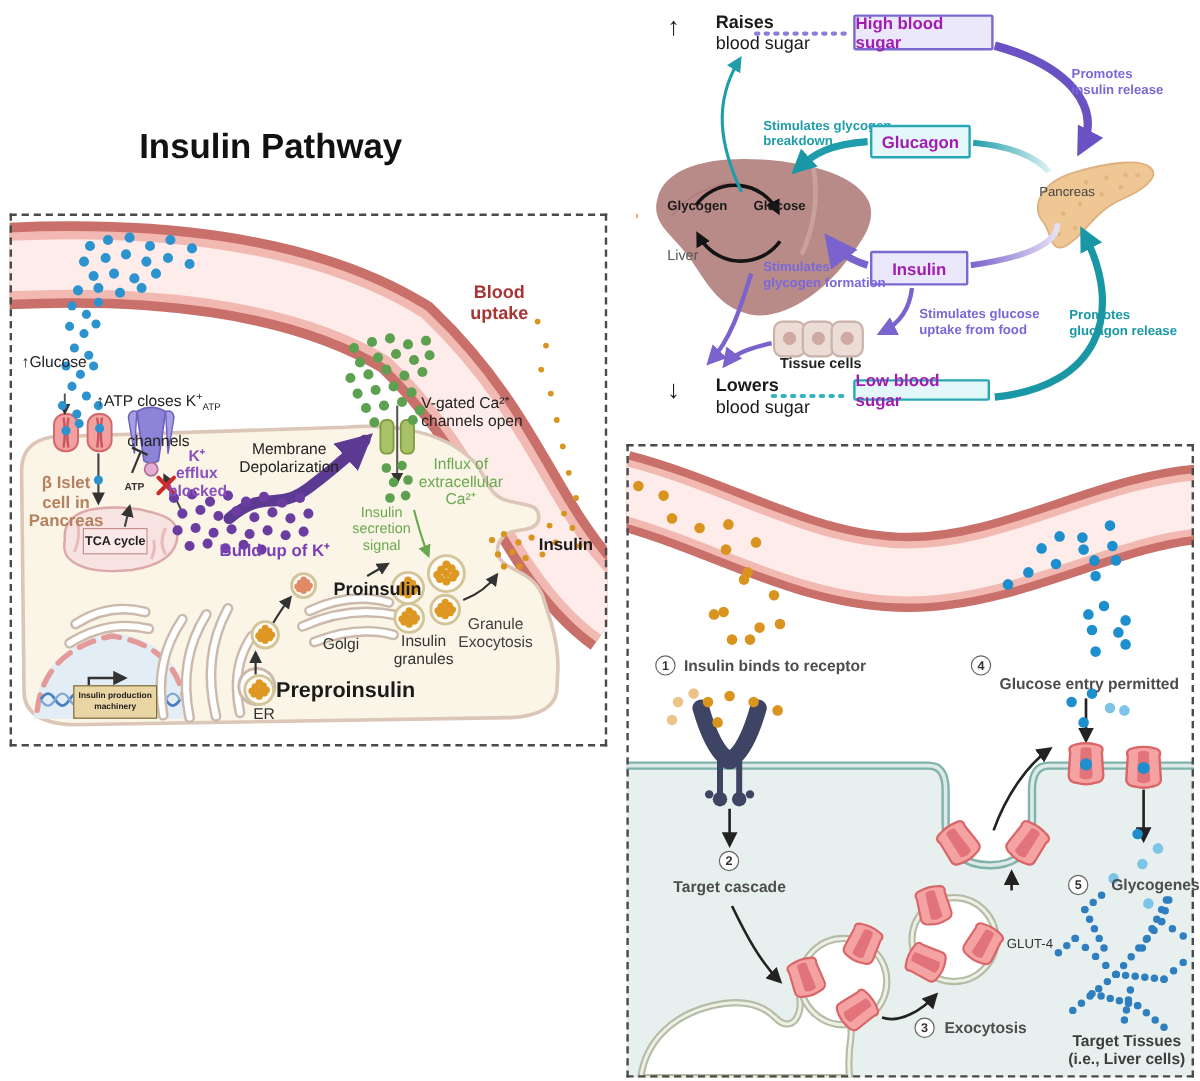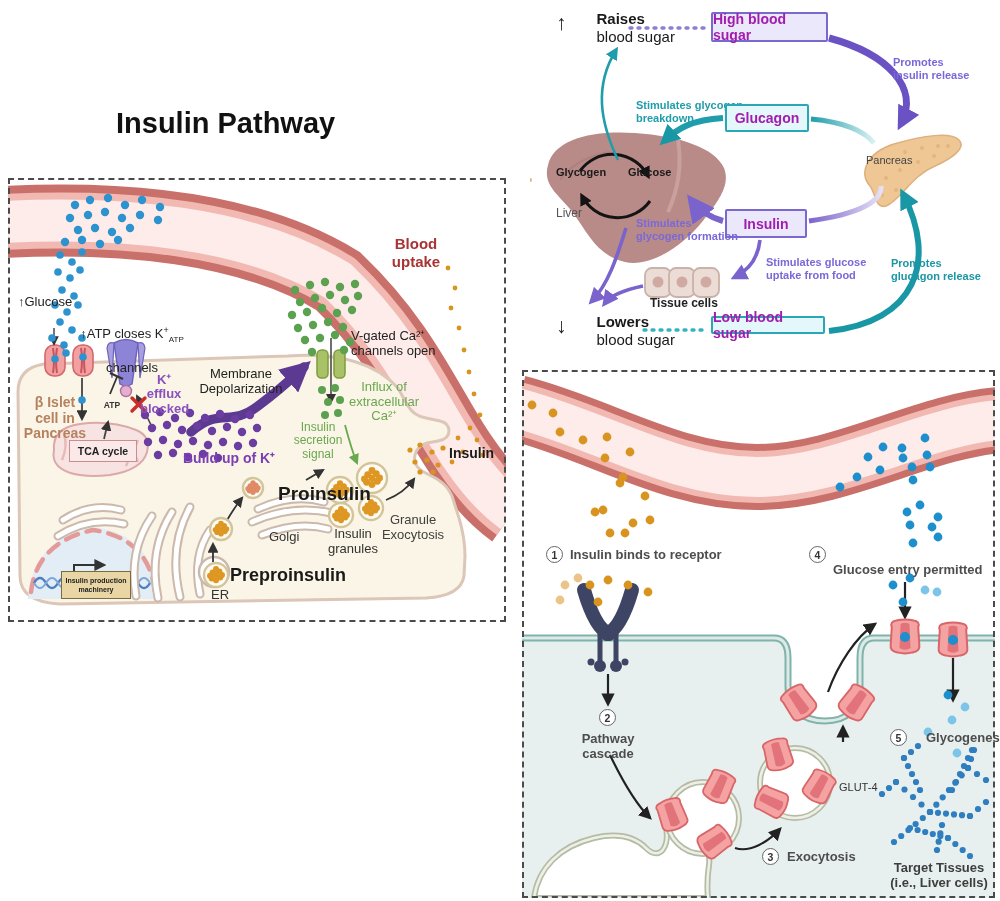--- a/index.html
+++ b/index.html
@@ -667,38 +667,38 @@
 </div>
 <div class="lbl bold center" style="left:22px;top:376px;width:66px;font-size:14px;color:#b5825f;line-height:1.12;margin-top:19px;">β Islet
 cell in
 Pancreas</div>
 <div class="lbl center" style="left:140px;top:373px;width:48px;font-size:13px;color:#8a50c0;font-weight:600;line-height:1.1;">K⁺
 efflux
 blocked</div>
 <div class="lbl center" style="left:194px;top:366px;width:94px;font-size:13px;">Membrane
 Depolarization</div>
 <div class="lbl" style="left:183px;top:450px;font-size:14px;color:#7b3fb5;font-weight:700;">Build up of K⁺</div>
-<div class="abs" style="left:69px;top:440px;width:68px;height:22px;background:#fbe9e9;border:1.5px solid #c98f8f;
+<div class="abs" style="left:69px;top:440px;width:54px;height:22px;background:#fbe9e9;border:1.5px solid #c98f8f;
      display:flex;align-items:center;justify-content:center;font-size:10.5px;font-weight:bold;color:#222;box-sizing:border-box;">TCA cycle</div>
 <div class="lbl center bold" style="left:99px;top:400px;width:26px;font-size:8.5px;color:#333;">ATP</div>
 <div class="lbl" style="left:351px;top:328px;font-size:13px;">V-gated Ca²⁺
 channels open</div>
 <div class="lbl center" style="left:344px;top:380px;width:80px;font-size:13px;color:#6aa84f;line-height:1.12;">Influx of
 extracellular
 Ca²⁺</div>
 <div class="lbl center" style="left:291px;top:421px;width:54px;font-size:12px;color:#6aa84f;line-height:1.12;">Insulin
 secretion
 signal</div>
 <div class="lbl bold" style="left:449px;top:445px;font-size:14px;color:#1a1a1a;">Insulin</div>
 <div class="lbl center" style="left:374px;top:512px;width:78px;font-size:13px;color:#404040;">Granule
 Exocytosis</div>
 <div class="lbl center" style="left:322px;top:526px;width:62px;font-size:13px;color:#333;">Insulin
 granules</div>
 <div class="lbl" style="left:269px;top:529px;font-size:13px;color:#333;">Golgi</div>
-<div class="lbl bold" style="left:278px;top:483px;font-size:19px;color:#1a1a1a;">Proinsulin</div>
+<div class="lbl bold" style="left:278px;top:483px;font-size:15px;color:#1a1a1a;">Proinsulin</div>
 <div class="lbl bold" style="left:230px;top:565px;font-size:18px;color:#1a1a1a;">Preproinsulin</div>
 <div class="lbl" style="left:211px;top:587px;font-size:13px;color:#333;">ER</div>
 <div class="abs center" style="left:61px;top:571px;width:70px;height:28px;background:#e9d6a4;border:1.5px solid #7c6b3c;
      display:flex;align-items:center;justify-content:center;font-size:7px;font-weight:bold;color:#222;
      box-sizing:border-box;white-space:pre-line;line-height:1.3;">Insulin production
 machinery</div>
 
 <div class="updown" style="left:556px;top:10px;">
   <span class="glyph">↑</span>
   <span class="udtxt"><span class="w">Raises</span><br>
@@ -727,20 +727,20 @@
 </div>
 <div class="cbox box-teal" style="left:711px;top:316px;width:114px;height:18px;">Low blood sugar</div>
 <div class="lbl" style="left:891px;top:257px;font-size:11px;color:#1a97a5;font-weight:600;">Promotes
 glucagon release</div>
 
 <span class="stepnum" style="left:546px;top:546px;">1</span>
 <div class="steptxt" style="left:570px;top:547px;">Insulin binds to receptor</div>
 <span class="stepnum" style="left:809px;top:546px;">4</span>
 <div class="steptxt" style="left:833px;top:562px;">Glucose entry permitted</div>
 <span class="stepnum" style="left:599px;top:709px;">2</span>
-<div class="steptxt center" style="left:560px;top:731px;width:96px;">Pathway cascade</div>
+<div class="steptxt center" style="left:560px;top:731px;width:96px;">Target cascade</div>
 <span class="stepnum" style="left:890px;top:729px;">5</span>
 <div class="steptxt" style="left:914px;top:730px;margin-left:12px;">Glycogenesis</div>
 <span class="stepnum" style="left:762px;top:848px;">3</span>
 <div class="steptxt" style="left:787px;top:849px;">Exocytosis</div>
 <div class="lbl" style="left:839px;top:781px;font-size:11px;color:#333;">GLUT-4</div>
 <div class="steptxt center" style="left:885px;top:860px;width:108px;color:#3d3d3d;">Target Tissues
 (i.e., Liver cells)</div>
 
 </body></html>

